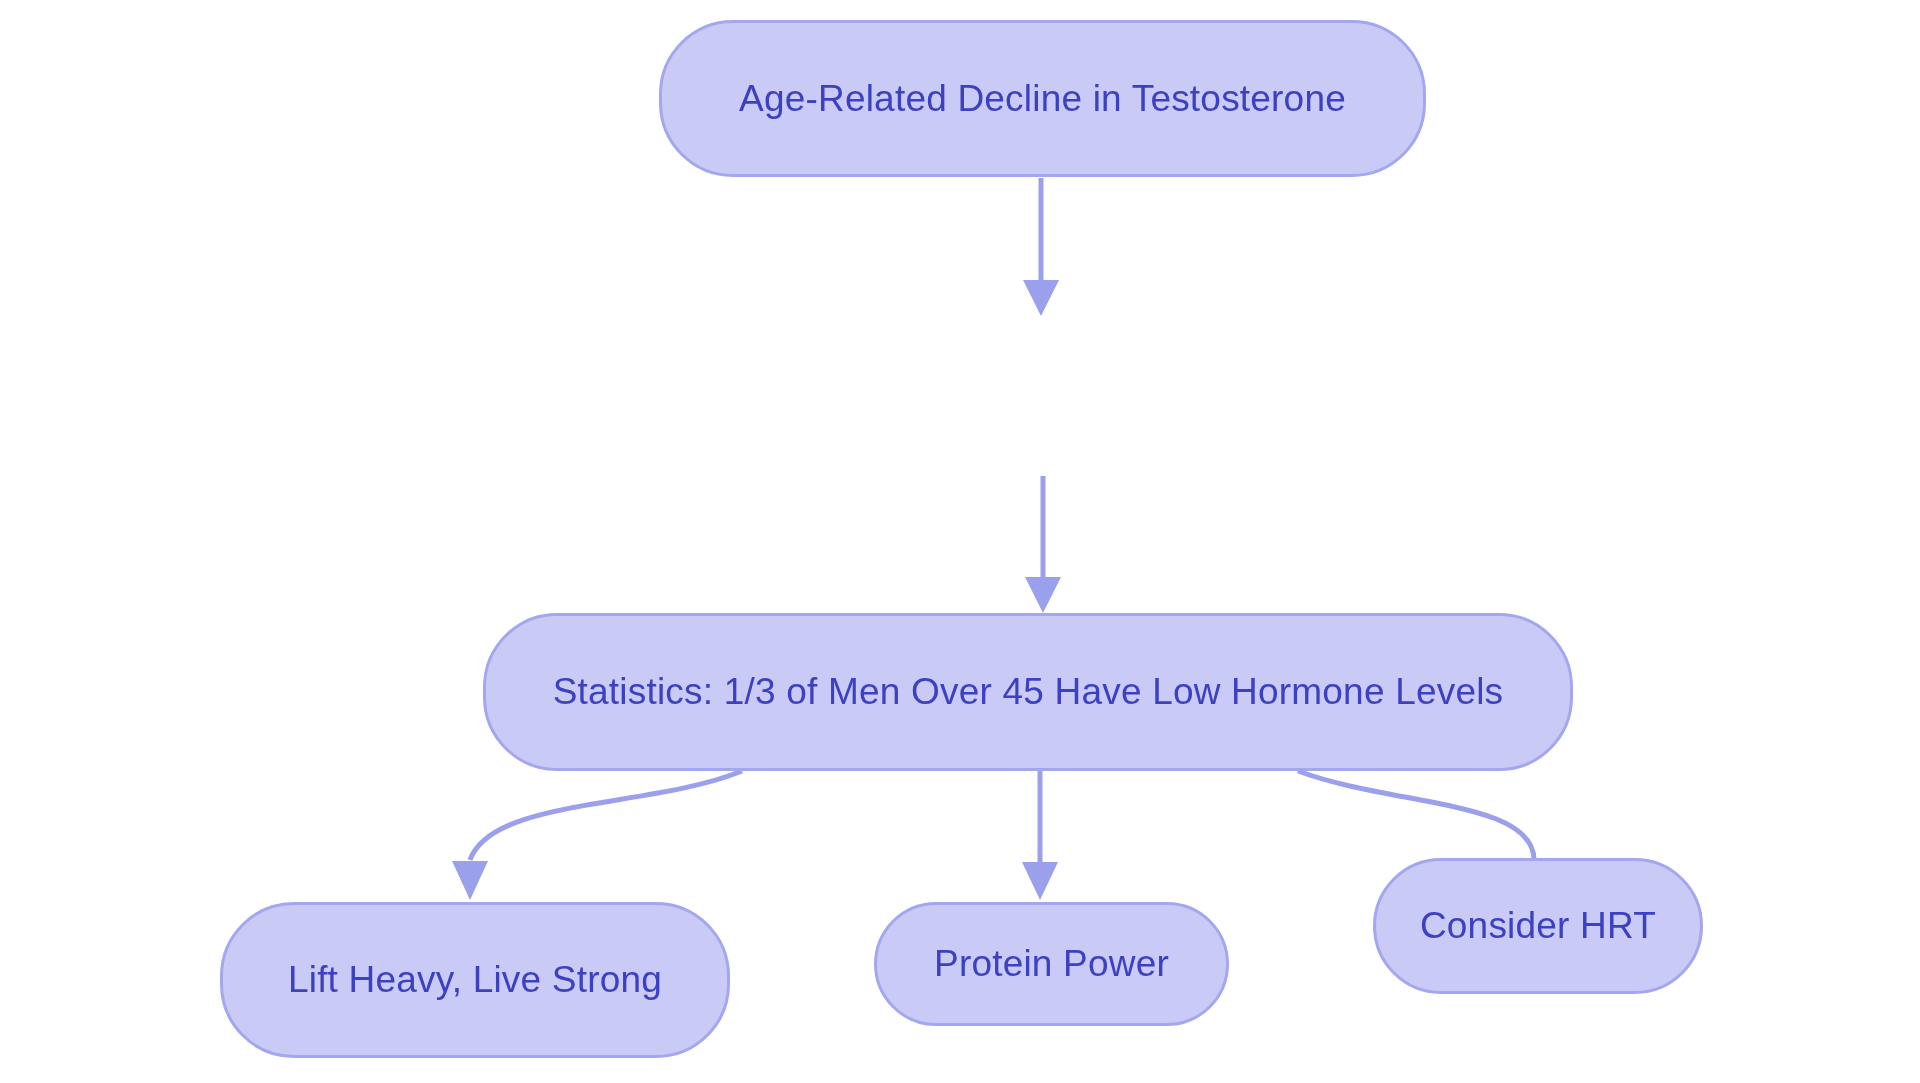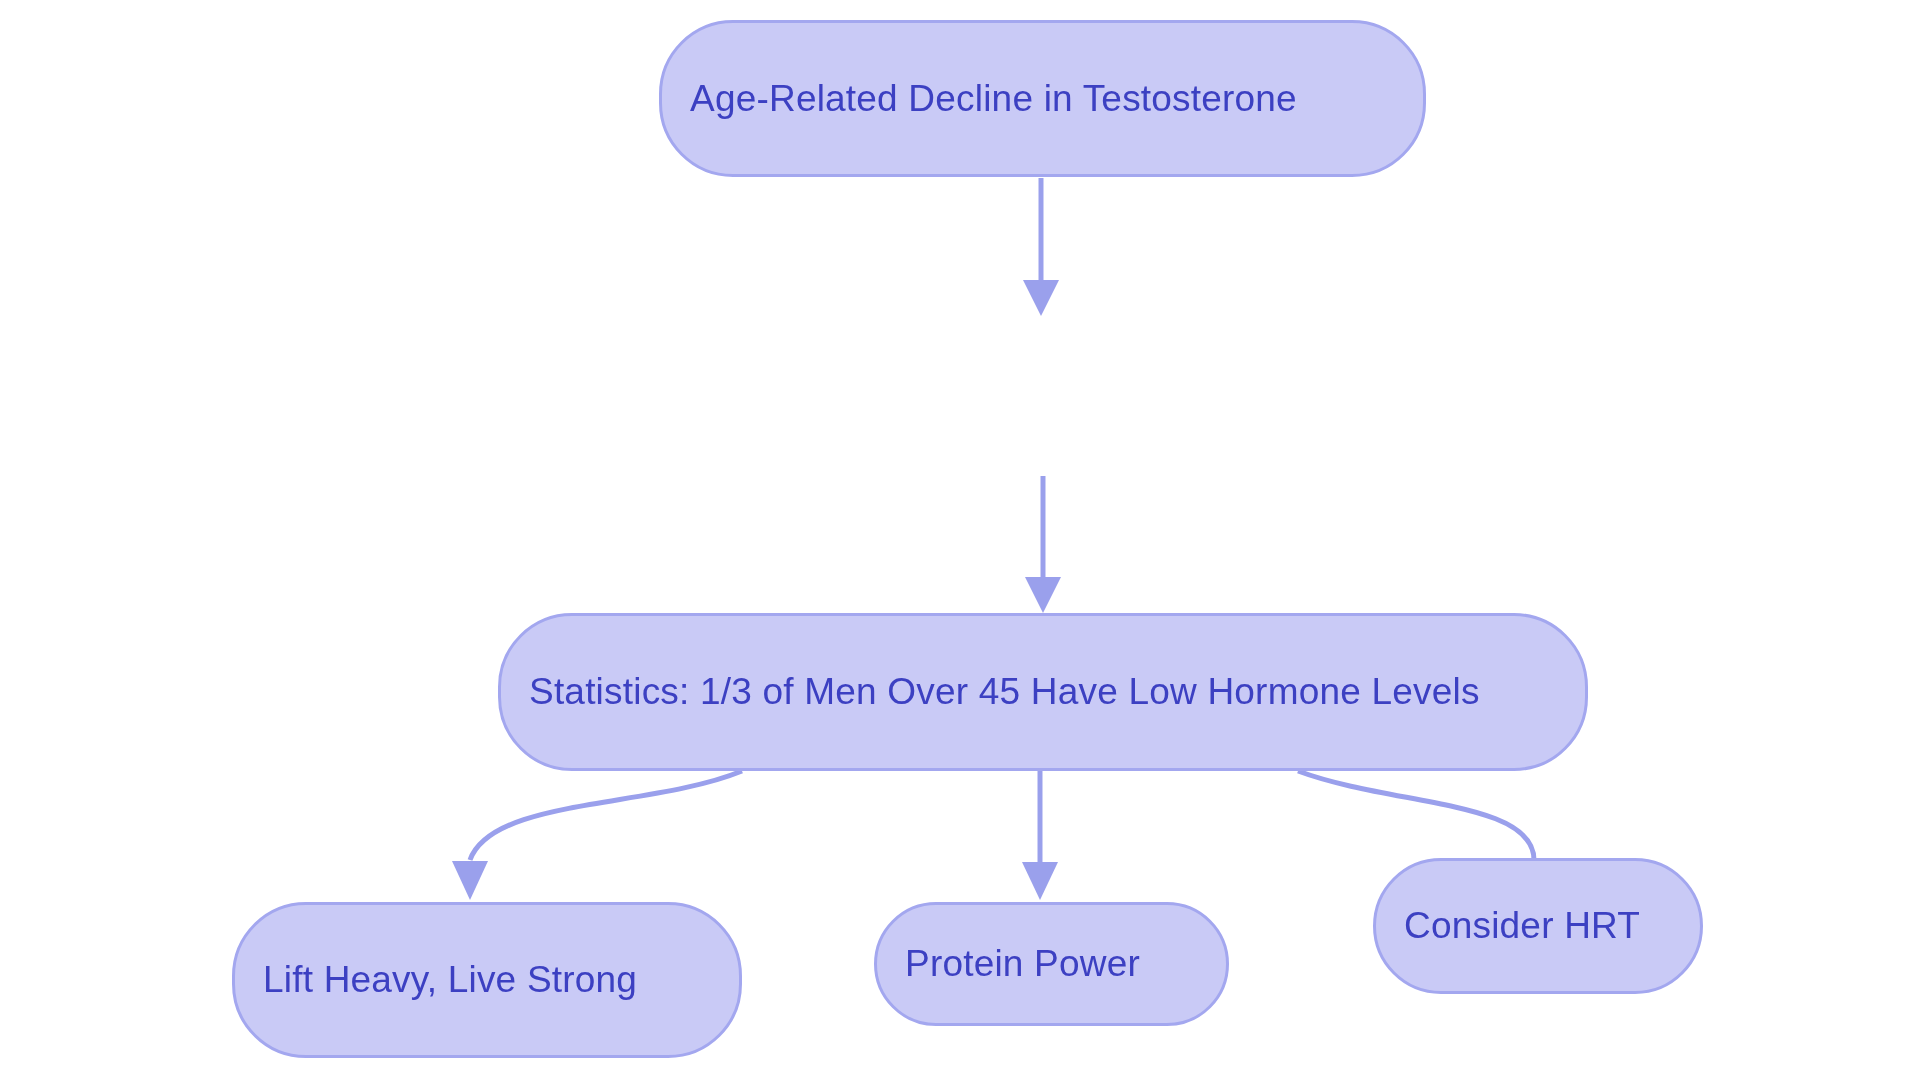--- a/index.html
+++ b/index.html
@@ -37,35 +37,36 @@
     fill: var(--edge);
     stroke: none;
   }
   .node {
     position: absolute;
     background: var(--node-fill);
     border: 3px solid var(--node-border);
     border-radius: 74px;
     display: flex;
     align-items: center;
+    justify-content: center;
     text-align: center;
     padding: 0 28px;
   }
   .node-label {
     color: var(--text);
     font-size: 37px;
     font-weight: 400;
     letter-spacing: 0.2px;
     white-space: nowrap;
   }
   
   .node-0 { left: 659px;  top: 20px;  width: 767px;  height: 157px; }
   .node-1 { left: 706px;  top: 316px; width: 678px;  height: 158px; }
-  .node-2 { left: 498px;  top: 613px; width: 1090px; height: 158px; }
-  .node-3 { left: 232px;  top: 902px; width: 510px;  height: 156px; }
+  .node-2 { left: 483px;  top: 613px; width: 1090px; height: 158px; }
+  .node-3 { left: 220px;  top: 902px; width: 510px;  height: 156px; }
   .node-4 { left: 874px;  top: 902px; width: 355px;  height: 124px; }
   .node-5 { left: 1373px; top: 858px; width: 330px;  height: 136px; }
 </style>
 </head>
 <body>
 
 <div class="canvas">
 
   <svg class="edges" viewBox="0 0 1920 1083" xmlns="http://www.w3.org/2000/svg">
 

